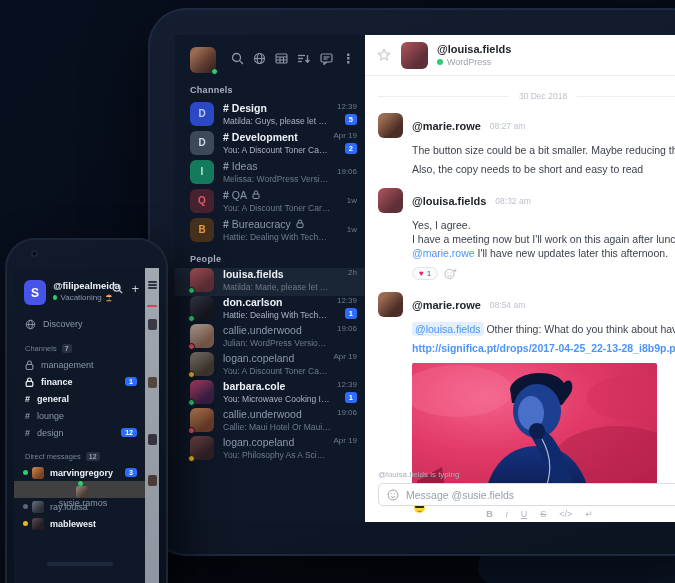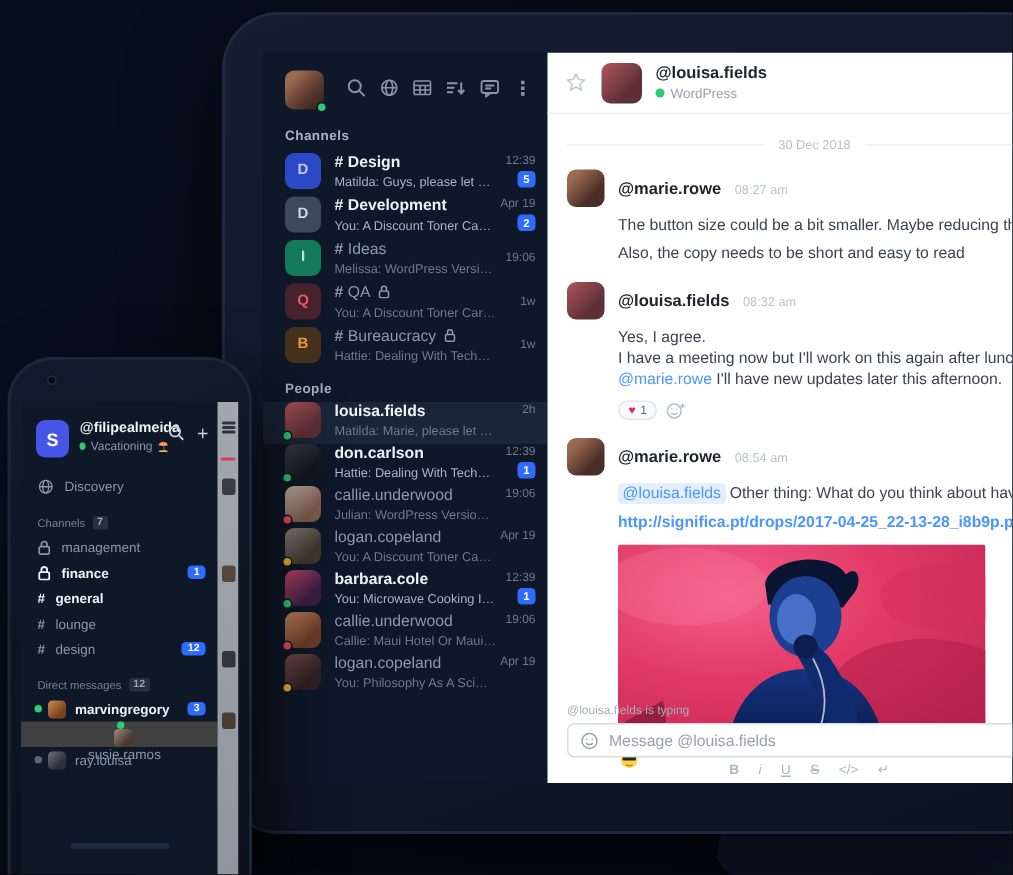--- a/index.html
+++ b/index.html
@@ -478,21 +478,21 @@
 
         <div class="t-footer">
           <div class="typing">@louisa.fields is typing</div>
           <div class="inputbox">
             <svg width="12" height="12" viewBox="0 0 12 12" fill="none" stroke="#9aa1ac" stroke-width="1">
                 <circle cx="6" cy="6" r="5"></circle>
                 <circle cx="4.2" cy="4.8" r="0.55" fill="#9aa1ac" stroke="none"></circle>
                 <circle cx="7.8" cy="4.8" r="0.55" fill="#9aa1ac" stroke="none"></circle>
                 <path d="M3.8 7.2 a2.6 2.6 0 0 0 4.4 0"></path>
               </svg>
-            <span class="ph">Message @louisa.fields</span>
+            <span class="ph">Message @susie.fields</span>
           </div>
           <div class="fmtbar">
             <span class="fmt-b">B</span>
             <span class="fmt-i">i</span>
             <span class="fmt-u">U</span>
             <span class="fmt-s">S</span>
             <span>&lt;/&gt;</span>
             <span>↵</span>
           </div>
         </div>
@@ -586,20 +586,25 @@
         <div class="p-dm selected">
           <i class="bdot dot g" style="position:static;border:none;"></i>
           <div class="dmav dv2"></div>
           <span class="nm">susie.ramos</span>
         </div>
         <div class="p-dm">
           <i class="bdot dot n" style="position:static;border:none;"></i>
           <div class="dmav dv3"></div>
           <span class="nm">ray.louisa</span>
         </div>
+        <div class="p-dm bold">
+          <i class="bdot dot y" style="position:static;border:none;"></i>
+          <div class="dmav dv5"></div>
+          <span class="nm">mablewest</span>
+        </div>
 
         <div class="homebar"></div>
       </div>
 
       <div class="sliver">
         <div class="burger">
             <i></i>
             <i></i>
             <i></i>
           </div>

